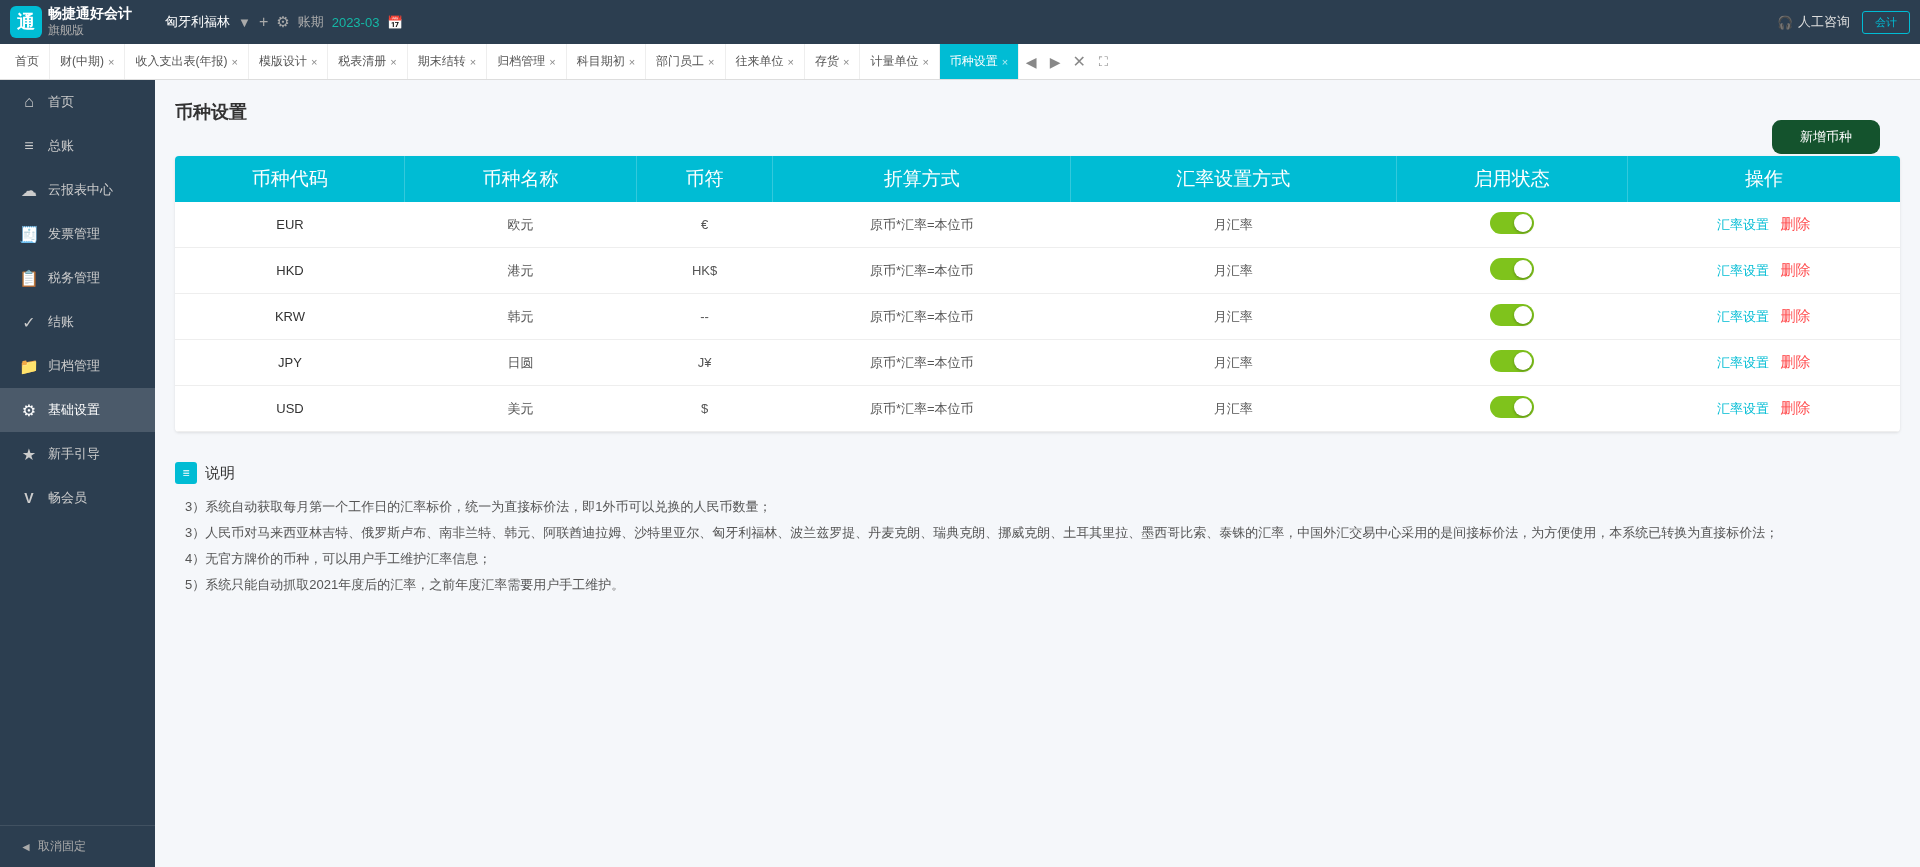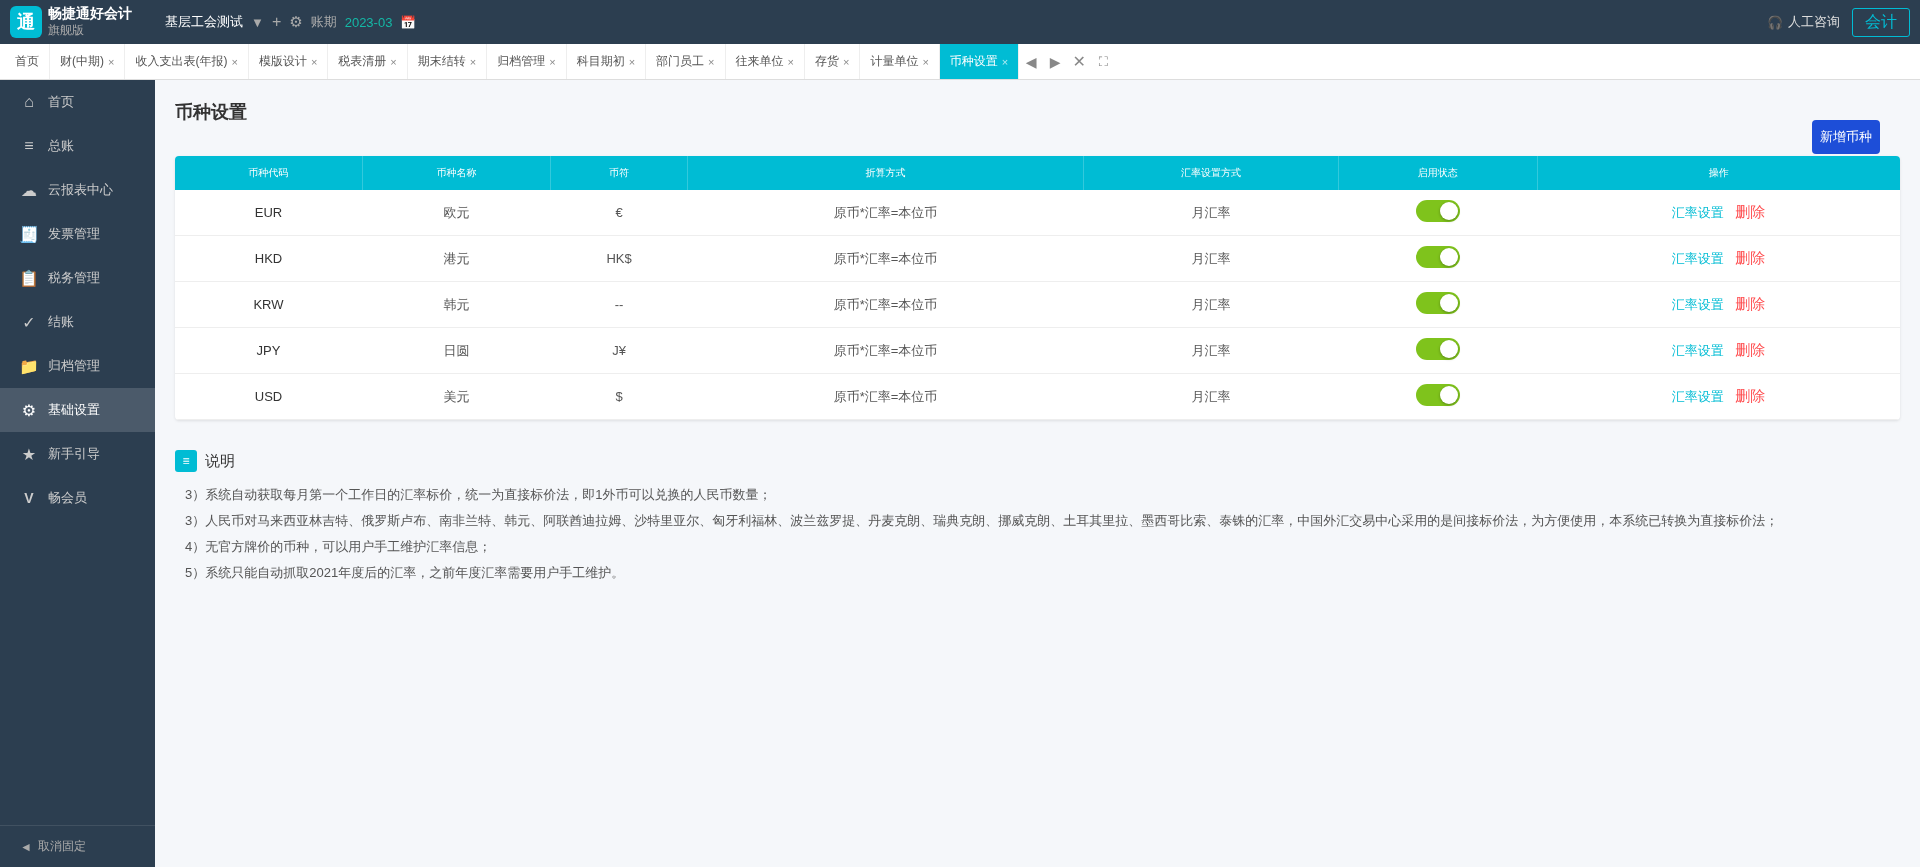--- a/index.html
+++ b/index.html
@@ -12,21 +12,21 @@
     .logo-text { color: white; font-size: 14px; font-weight: bold; line-height: 1.2; }
     .logo-sub { color: #aaa; font-size: 12px; }
     .top-center { display: flex; align-items: center; flex: 1; gap: 8px; color: #ddd; font-size: 13px; }
     .org-name { color: #fff; font-size: 13px; }
     .dropdown-arrow { color: #aaa; cursor: pointer; }
     .period-label { color: #aaa; }
     .period-value { color: #14b8a6; }
     .calendar-icon { color: #00bcd4; cursor: pointer; }
     .top-right { display: flex; align-items: center; gap: 12px; margin-left: auto; }
     .help-btn { display: flex; align-items: center; gap: 4px; color: #ddd; cursor: pointer; font-size: 13px; }
-    .account-btn { background: transparent; border: 1px solid #00bcd4; color: #00bcd4; padding: 3px 12px; border-radius: 3px; cursor: pointer; font-size: 16px; }
+    .account-btn { background: transparent; border: 1px solid #00bcd4; color: #00bcd4; padding: 3px 12px; border-radius: 3px; cursor: pointer; font-size: 11px; }
 
     
     .tab-bar { display: flex; align-items: center; height: 36px; background: #fff; border-bottom: 1px solid #ddd; padding: 0 5px; overflow: hidden; }
     .tab { display: flex; align-items: center; height: 36px; padding: 0 10px; font-size: 12px; color: #555; cursor: pointer; white-space: nowrap; border-right: 1px solid #eee; gap: 4px; }
     .tab.active { background: #00bcd4; color: white; }
     .tab .close-x { color: inherit; opacity: 0.7; font-size: 11px; cursor: pointer; }
     .tab-nav-btn { width: 24px; height: 36px; display: flex; align-items: center; justify-content: center; cursor: pointer; color: #888; font-size: 14px; border: none; background: none; }
     .tab-close-all { width: 24px; height: 36px; display: flex; align-items: center; justify-content: center; cursor: pointer; color: #888; font-size: 16px; }
     .tab-expand { width: 24px; height: 36px; display: flex; align-items: center; justify-content: center; cursor: pointer; color: #888; font-size: 14px; }
 
@@ -36,27 +36,27 @@
     
     .sidebar { width: 155px; background: #2c3e50; color: #ccc; display: flex; flex-direction: column; height: 100%; }
     .sidebar-item { display: flex; align-items: center; gap: 10px; padding: 13px 20px; cursor: pointer; font-size: 13px; color: #ccc; }
     .sidebar-item.active { background: rgba(255,255,255,0.15); color: #fff; }
     .sidebar-icon { width: 18px; height: 18px; display: flex; align-items: center; justify-content: center; font-size: 16px; }
     .sidebar-bottom { margin-top: auto; padding: 12px 20px; display: flex; align-items: center; gap: 6px; cursor: pointer; color: #aaa; font-size: 12px; border-top: 1px solid rgba(255,255,255,0.1); }
 
     
     .content { flex: 1; padding: 20px; background: #f5f7fa; overflow-y: auto; }
     .page-title { font-size: 18px; font-weight: bold; color: #333; margin-bottom: 16px; }
-    .new-btn { position: absolute; right: 20px; top: 20px; background: #1d4ed8; color: white; border: none; padding: 8px 8px; border-radius: 4px; font-size: 13px; cursor: pointer; }
+    .new-btn { position: absolute; right: 20px; top: 20px; background: #14532d; color: white; border: none; padding: 8px 28px; border-radius: 9px; font-size: 13px; cursor: pointer; }
     .content-header { display: flex; align-items: center; justify-content: space-between; margin-bottom: 16px; }
 
     
     .data-table { width: 100%; border-collapse: collapse; background: white; border-radius: 4px; overflow: hidden; box-shadow: 0 1px 3px rgba(0,0,0,0.1); }
     .data-table thead tr { background: #00bcd4; color: white; }
-    .data-table thead th { padding: 10px 8px; text-align: center; font-weight: normal; font-size: 10px; border-right: 1px solid rgba(255,255,255,0.2); }
+    .data-table thead th { padding: 10px 8px; text-align: center; font-weight: normal; font-size: 19px; border-right: 1px solid rgba(255,255,255,0.2); }
     .data-table thead th:last-child { border-right: none; }
     .data-table tbody tr { border-bottom: 1px solid #eee; }
     .data-table tbody td { padding: 10px 8px; text-align: center; font-size: 13px; color: #555; }
     .data-table tbody td:first-child { color: #333; }
 
     
     .toggle { display: inline-flex; align-items: center; width: 44px; height: 22px; background: #7fc31c; border-radius: 11px; position: relative; cursor: pointer; }
     .toggle-thumb { position: absolute; right: 2px; width: 18px; height: 18px; background: white; border-radius: 50%; box-shadow: 0 1px 3px rgba(0,0,0,0.3); }
 
     
@@ -80,21 +80,21 @@
   <div class="logo-area">
     <div class="logo-icon">
       <span style="font-size:18px;">通</span>
     </div>
     <div>
       <div class="logo-text">畅捷通好会计</div>
       <div class="logo-sub">旗舰版</div>
     </div>
   </div>
   <div class="top-center">
-    <span class="org-name">基层工会测试</span>
+    <span class="org-name">匈牙利福林</span>
     <span class="dropdown-arrow">▼</span>
     <span style="color:#aaa;cursor:pointer;font-size:16px;">+</span>
     <span style="color:#aaa;cursor:pointer;font-size:15px;">⚙</span>
     <span class="period-label">账期</span>
     <span class="period-value">2023-03</span>
     <span class="calendar-icon">📅</span>
   </div>
   <div class="top-right">
     <div class="help-btn">
       <span>🎧</span>

